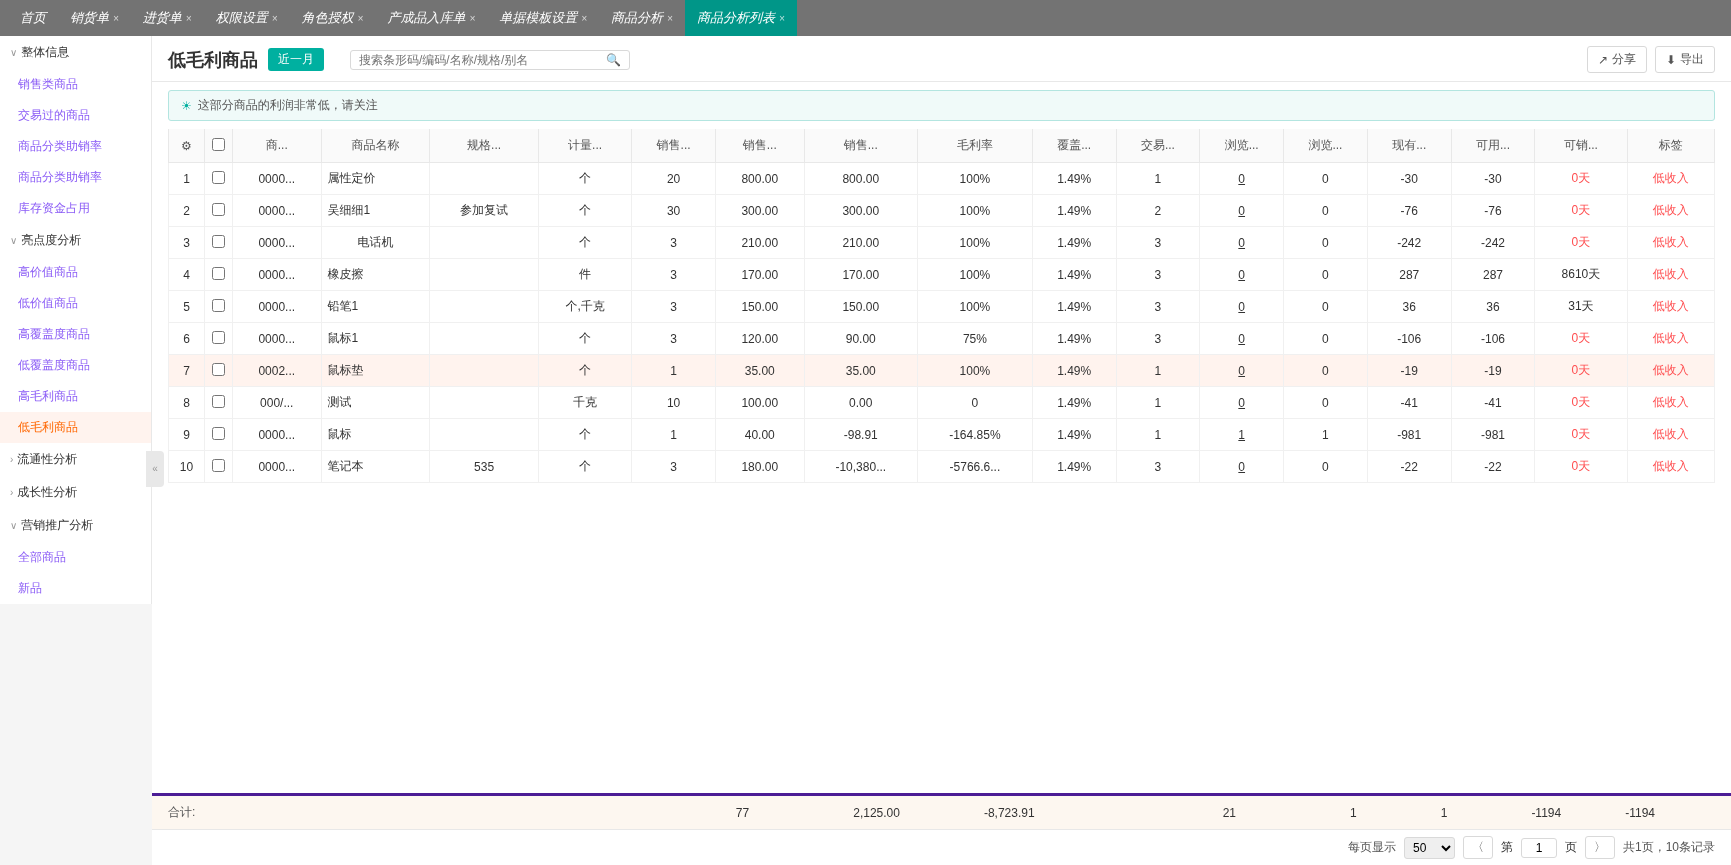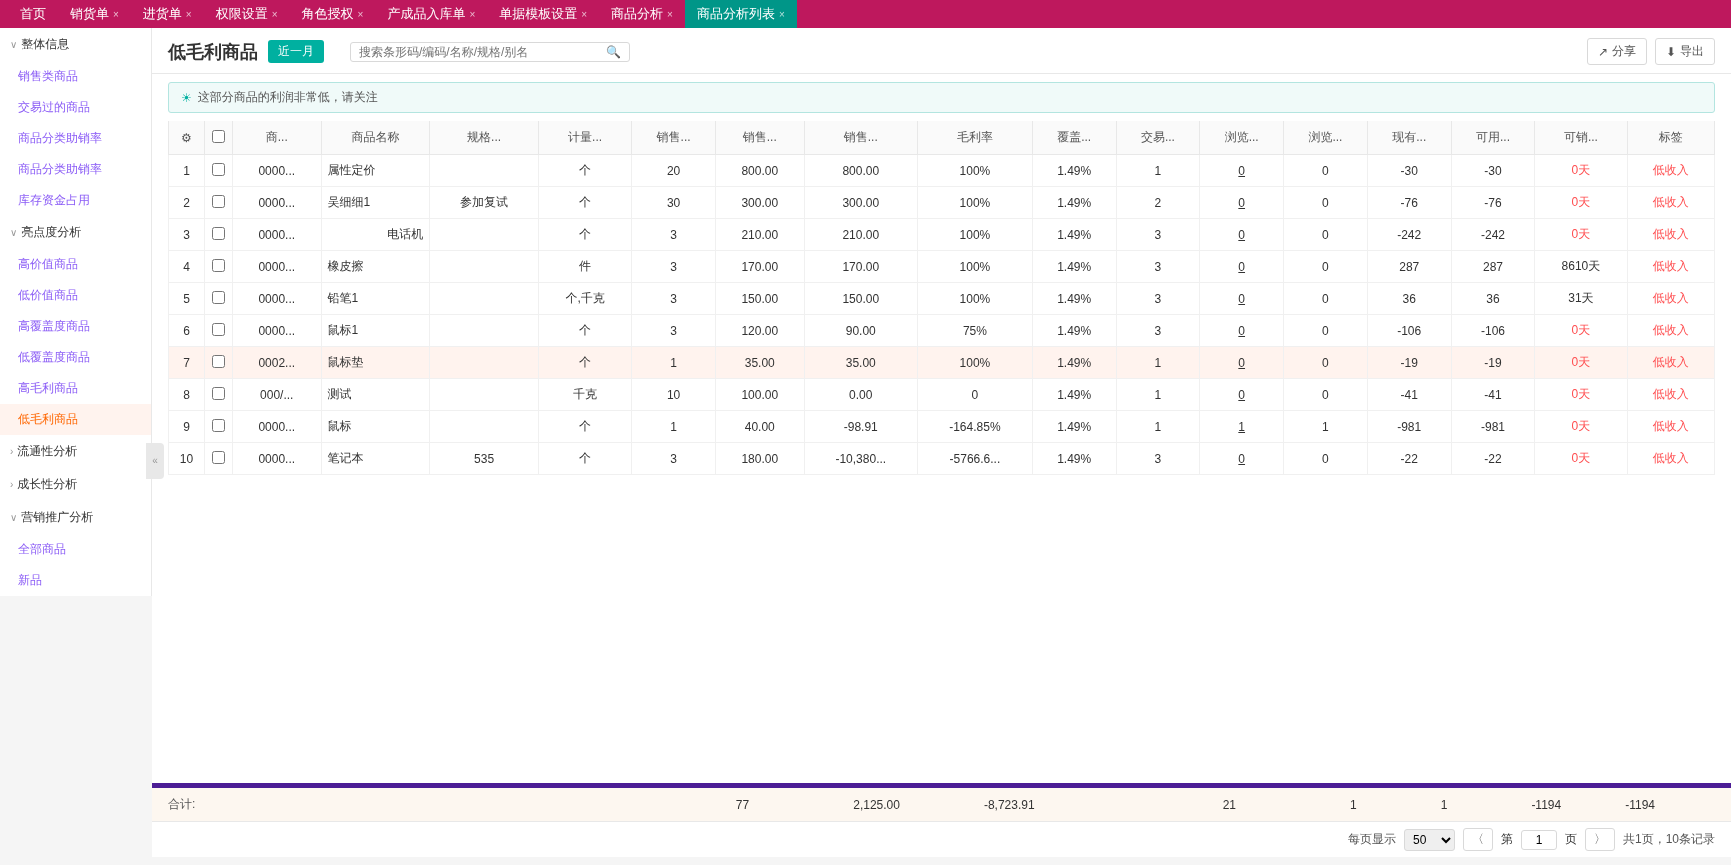--- a/index.html
+++ b/index.html
@@ -1,24 +1,25 @@
 <!DOCTYPE html>
 <html><head>
   <meta charset="utf-8">
   <style>
     * { box-sizing: border-box; margin: 0; padding: 0; }
     body { font-family: 'Microsoft YaHei', Arial, sans-serif; font-size: 12px; background: #f5f5f5; color: #333; }
 
     
     .top-nav {
-      background: #be185d;
-      display: flex;
-      align-items: center;
-      height: 28px;
+      background: #737373;
+      display: flex;
+      align-items: center;
+      height: 36px;
       padding: 0 8px;
+      font-style: italic;
     }
     .nav-item {
       color: #fff;
       padding: 0 12px;
       height: 36px;
       display: flex;
       align-items: center;
       cursor: pointer;
       font-size: 13px;
       white-space: nowrap;
@@ -181,21 +182,21 @@
       color: #333;
     }
     tbody td:first-child { border-left: 1px solid #f0f0f0; }
     .underline-link { text-decoration: underline; cursor: pointer; color: #333; }
     .col-num { width: 36px; }
     .col-check { width: 28px; }
 
     
     .table-footer {
       background: #fdf7f0;
-      border-top: 5px solid #4c1d95;
+      border-top: 3px solid #4c1d95;
       padding: 8px 16px;
       display: flex;
       align-items: center;
       font-size: 12px;
       gap: 0;
     }
     .footer-label { font-weight: 500; color: #555; margin-right: 8px; width: 50px; }
 
     
     .pagination-bar {
@@ -443,21 +444,21 @@
       <td>-76</td>
       <td style="color:#ff4d4f;">0天</td>
       <td style="color:#ff4d4f;">低收入</td>
     </tr>
             <tr>
       <td class="col-num">3</td>
       <td class="col-check">
         <input type="checkbox" style="">
       </td>
       <td>0000...</td>
-      <td style="text-align:right;">电话机</td>
+      <td style="text-align:center;">电话机</td>
       <td></td>
       <td>个</td>
       <td>3</td>
       <td>210.00</td>
       <td>210.00</td>
       <td>100%</td>
       <td>1.49%</td>
       <td>3</td>
       <td><span class="underline-link">0</span></td>
       <td>0</td>

